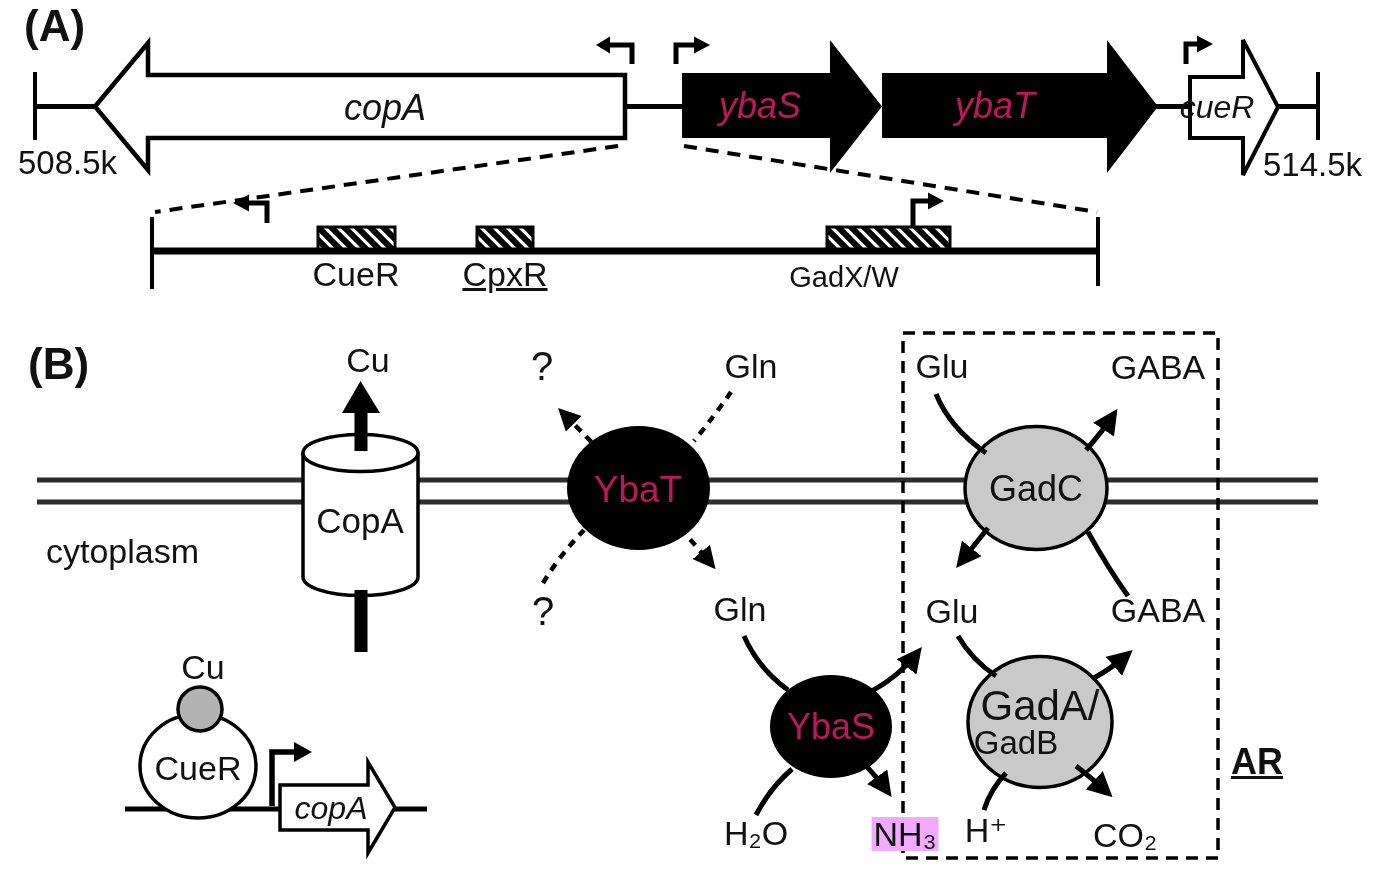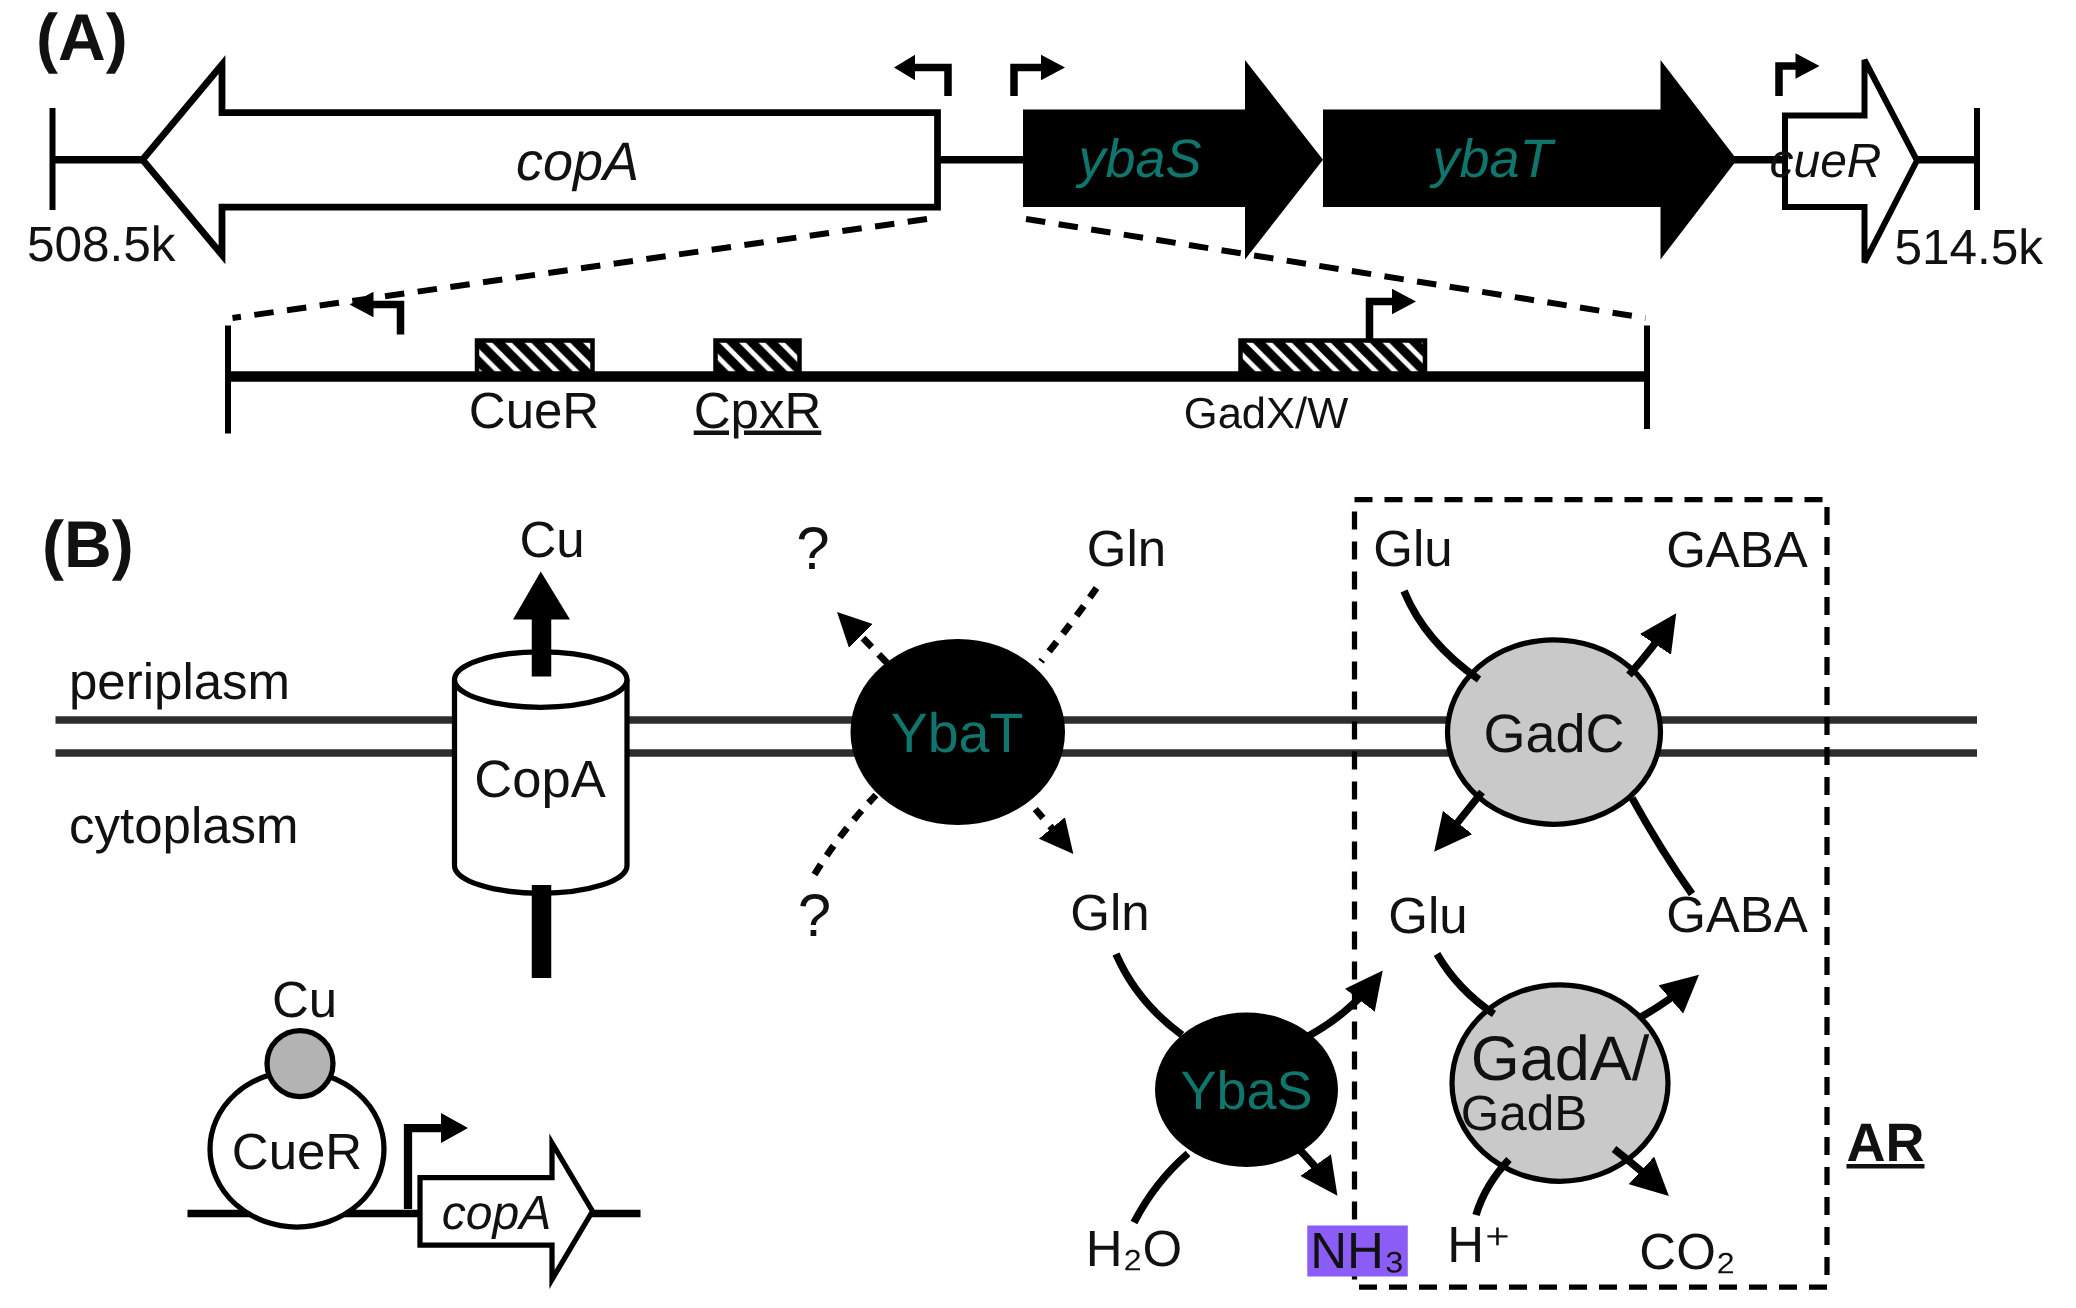--- a/index.html
+++ b/index.html
@@ -8,23 +8,23 @@
     font-family:"Liberation Sans","DejaVu Sans",sans-serif; overflow:hidden;
   }
   #art { position:absolute; left:0; top:0; }
   .lbl {
     position:absolute; color:#111; white-space:nowrap; line-height:1;
     font-family:"Liberation Sans","DejaVu Sans",sans-serif;
   }
   .ctr { transform:translate(-50%,-50%); text-align:right; }
   .bold { font-weight:bold; }
   .ital { font-style:italic; }
-  .white { color:#0f766e; }
+  .white { color:#be185d; }
   .ul { text-decoration:underline; }
-  .bgwhite { background:#8b5cf6; padding:0 2px; }
+  .bgwhite { background:#f0abfc; padding:0 2px; }
 </style>
 </head>
 <body>
 
 <div id="fig">
 
   <svg id="art" width="1384" height="872" viewBox="0 0 1384 872">
     <defs>
       <pattern id="hatch" width="13" height="13" patternUnits="userSpaceOnUse">
         <rect width="13" height="13" fill="#ffffff"></rect>
@@ -165,21 +165,20 @@
   <div class="lbl ital ctr white" style="left:760px;top:106px;font-size:36px;">ybaS</div>
   <div class="lbl ital ctr white" style="left:995px;top:106px;font-size:36px;">ybaT</div>
   <div class="lbl ital ctr" style="left:1217px;top:107px;font-size:32px;">cueR</div>
   <div class="lbl" style="left:18px;top:146px;font-size:33px;">508.5k</div>
   <div class="lbl" style="left:1263px;top:148px;font-size:33px;">514.5k</div>
   <div class="lbl ctr" style="left:356px;top:274px;font-size:34px;">CueR</div>
   <div class="lbl ctr" style="left:505px;top:274px;font-size:34px;text-decoration:underline;">CpxR</div>
   <div class="lbl ctr" style="left:844px;top:277px;font-size:29px;">GadX/W</div>
 
   <div class="lbl bold" style="left:28px;top:342px;font-size:44px;">(B)</div>
-  <div class="lbl" style="left:46px;top:438px;font-size:34px;">periplasm</div>
   <div class="lbl" style="left:46px;top:506px;font-size:34px;margin-top:28px;">cytoplasm</div>
 
   <div class="lbl ctr" style="left:368px;top:360px;font-size:34px;">Cu</div>
   <div class="lbl ctr" style="left:360px;top:520px;font-size:35px;">CopA</div>
   <div class="lbl ctr white" style="left:638px;top:489px;font-size:37px;">YbaT</div>
   <div class="lbl ctr" style="left:1036px;top:489px;font-size:36px;">GadC</div>
 
   <div class="lbl ctr" style="left:542px;top:366px;font-size:40px;">?</div>
   <div class="lbl ctr" style="left:543px;top:611px;font-size:40px;">?</div>
   <div class="lbl ctr" style="left:751px;top:366px;font-size:34px;">Gln</div>

